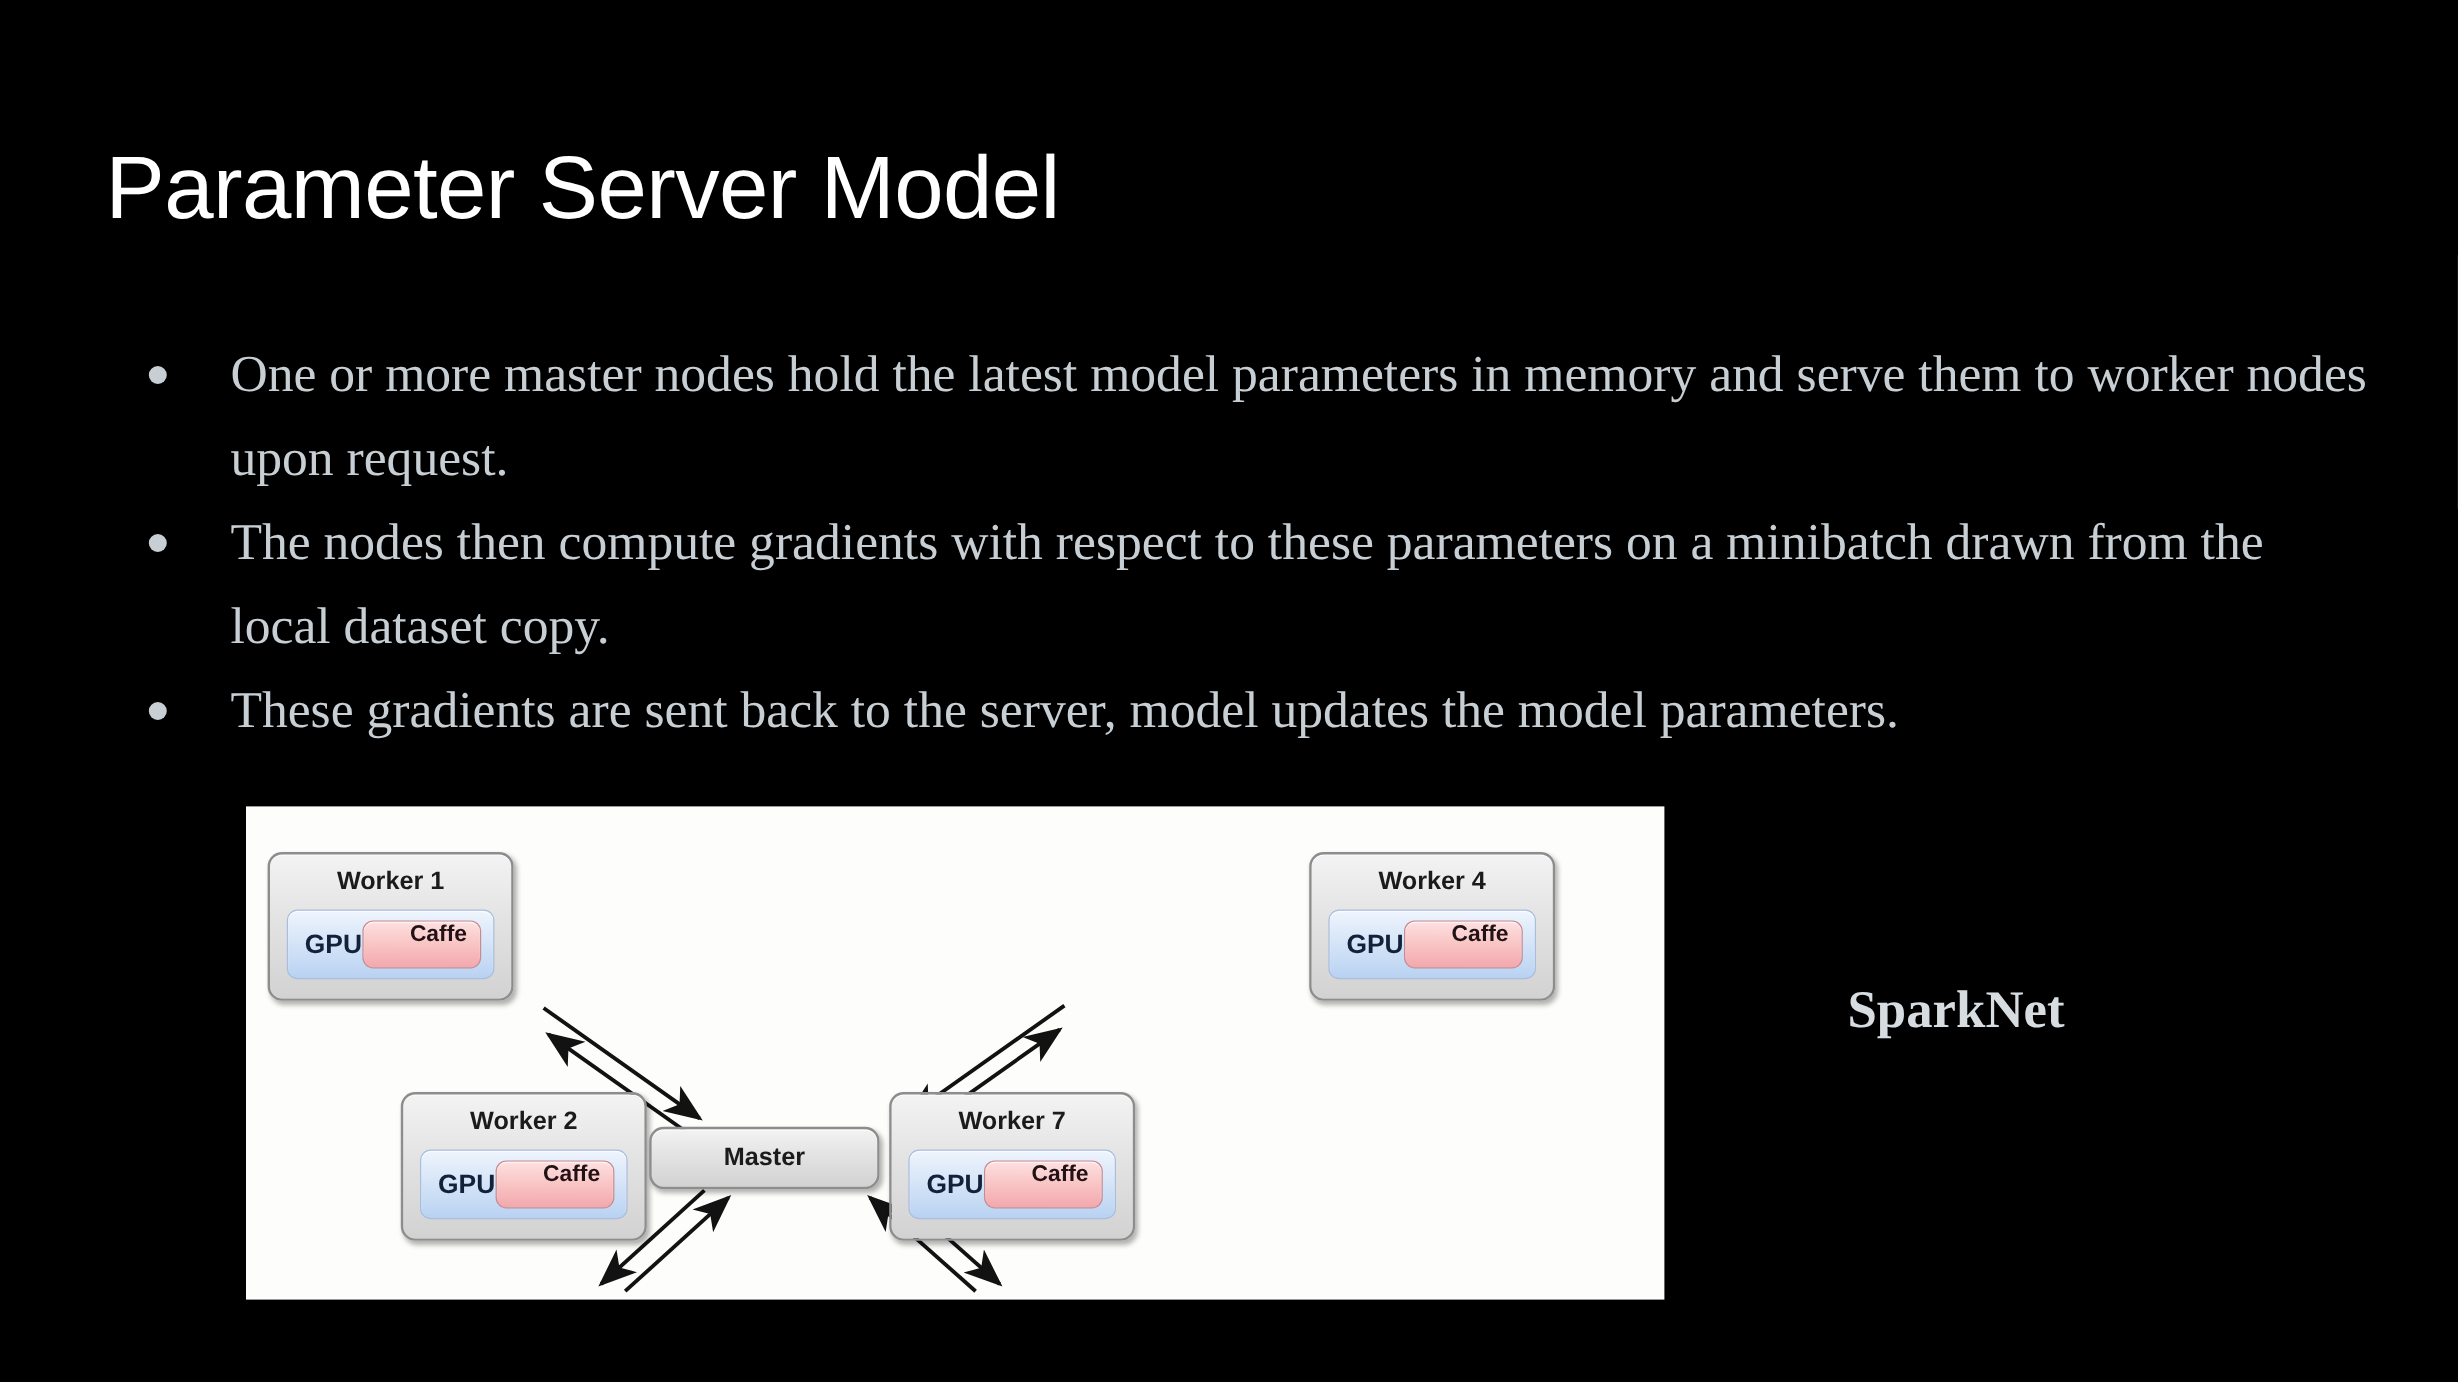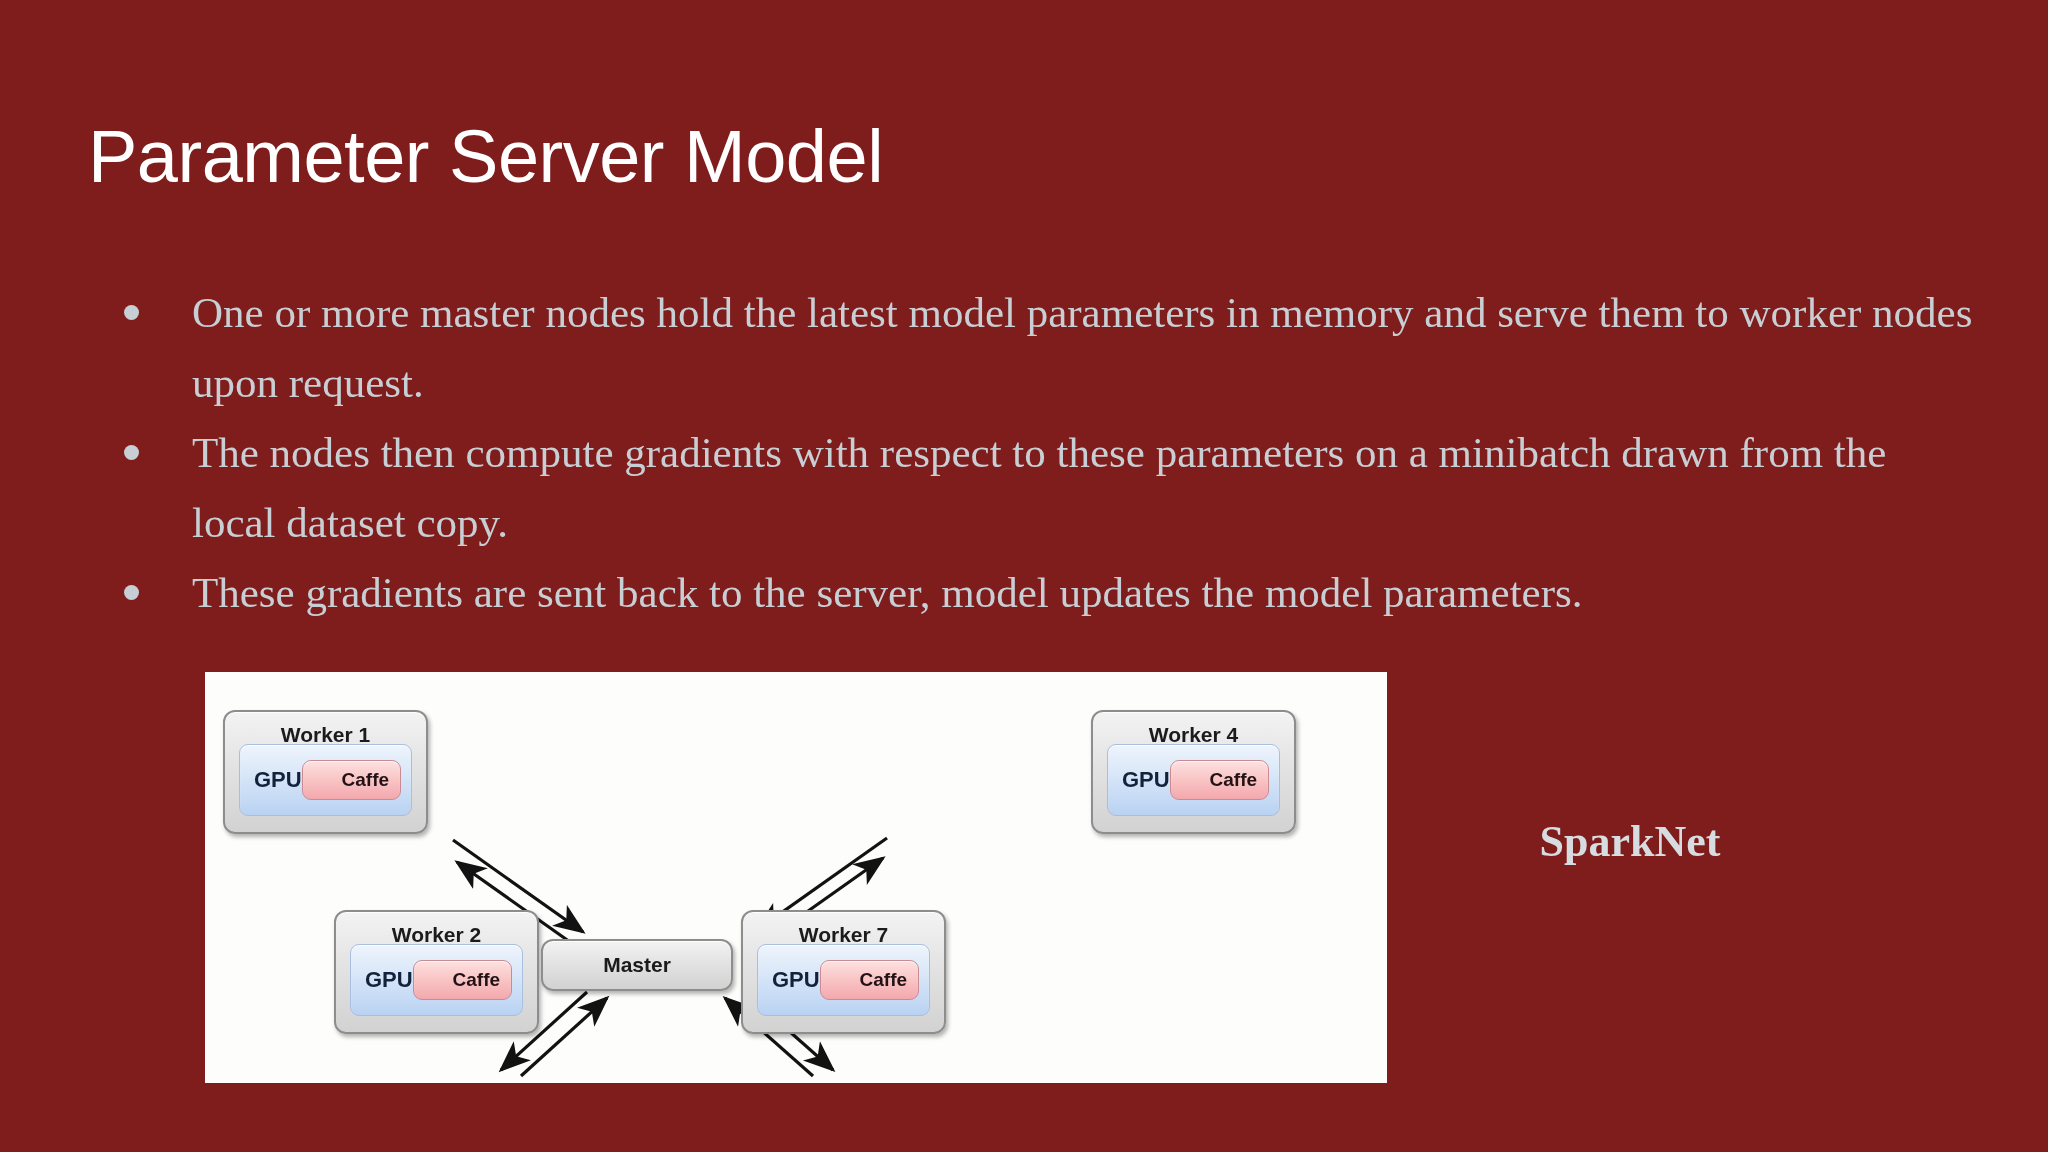--- a/index.html
+++ b/index.html
@@ -11,21 +11,21 @@
     width: 2048px;
     height: 1152px;
     overflow: hidden;
     font-family: "Liberation Serif", serif;
   }
 
   .slide {
     position: relative;
     width: 2048px;
     height: 1152px;
-    background: #7f1d1d;
+    background: #000000;
     box-sizing: border-box;
   }
 
   
   .slide-title {
     position: absolute;
     left: 88px;
     top: 118px;
     font-family: "Liberation Sans", sans-serif;
     font-size: 74px;
@@ -99,21 +99,21 @@
     font-family: "Liberation Sans", sans-serif;
     font-size: 21px;
     font-weight: bold;
     color: #1b1b1b;
   }
   .gpu-box {
     position: absolute;
     left: 14px;
     right: 14px;
     bottom: 16px;
-    height: 72px;
+    height: 58px;
     border-radius: 9px;
     border: 1px solid #a9bede;
     background: linear-gradient(180deg, #eef4fc 0%, #dce9f9 35%, #b9d2f2 100%);
     box-shadow: inset 0 1px 1px rgba(255,255,255,0.85);
     display: flex;
     align-items: center;
     padding: 0 10px;
     box-sizing: border-box;
   }
   .gpu-label {
@@ -126,21 +126,21 @@
   }
   .caffe-box {
     margin-left: auto;
     width: 92px;
     height: 38px;
     border-radius: 9px;
     border: 1px solid #c98b93;
     background: linear-gradient(180deg, #fde0e0 0%, #f9c4c4 50%, #f3a8ad 100%);
     box-shadow: inset 0 1px 1px rgba(255,255,255,0.8);
     display: flex;
-    align-items: center;
+    align-items: flex-start;
     justify-content: center;
     padding-left: 28px;
   }
   .caffe-label {
     font-family: "Liberation Sans", sans-serif;
     font-size: 19px;
     font-weight: bold;
     color: #231215;
   }
 

